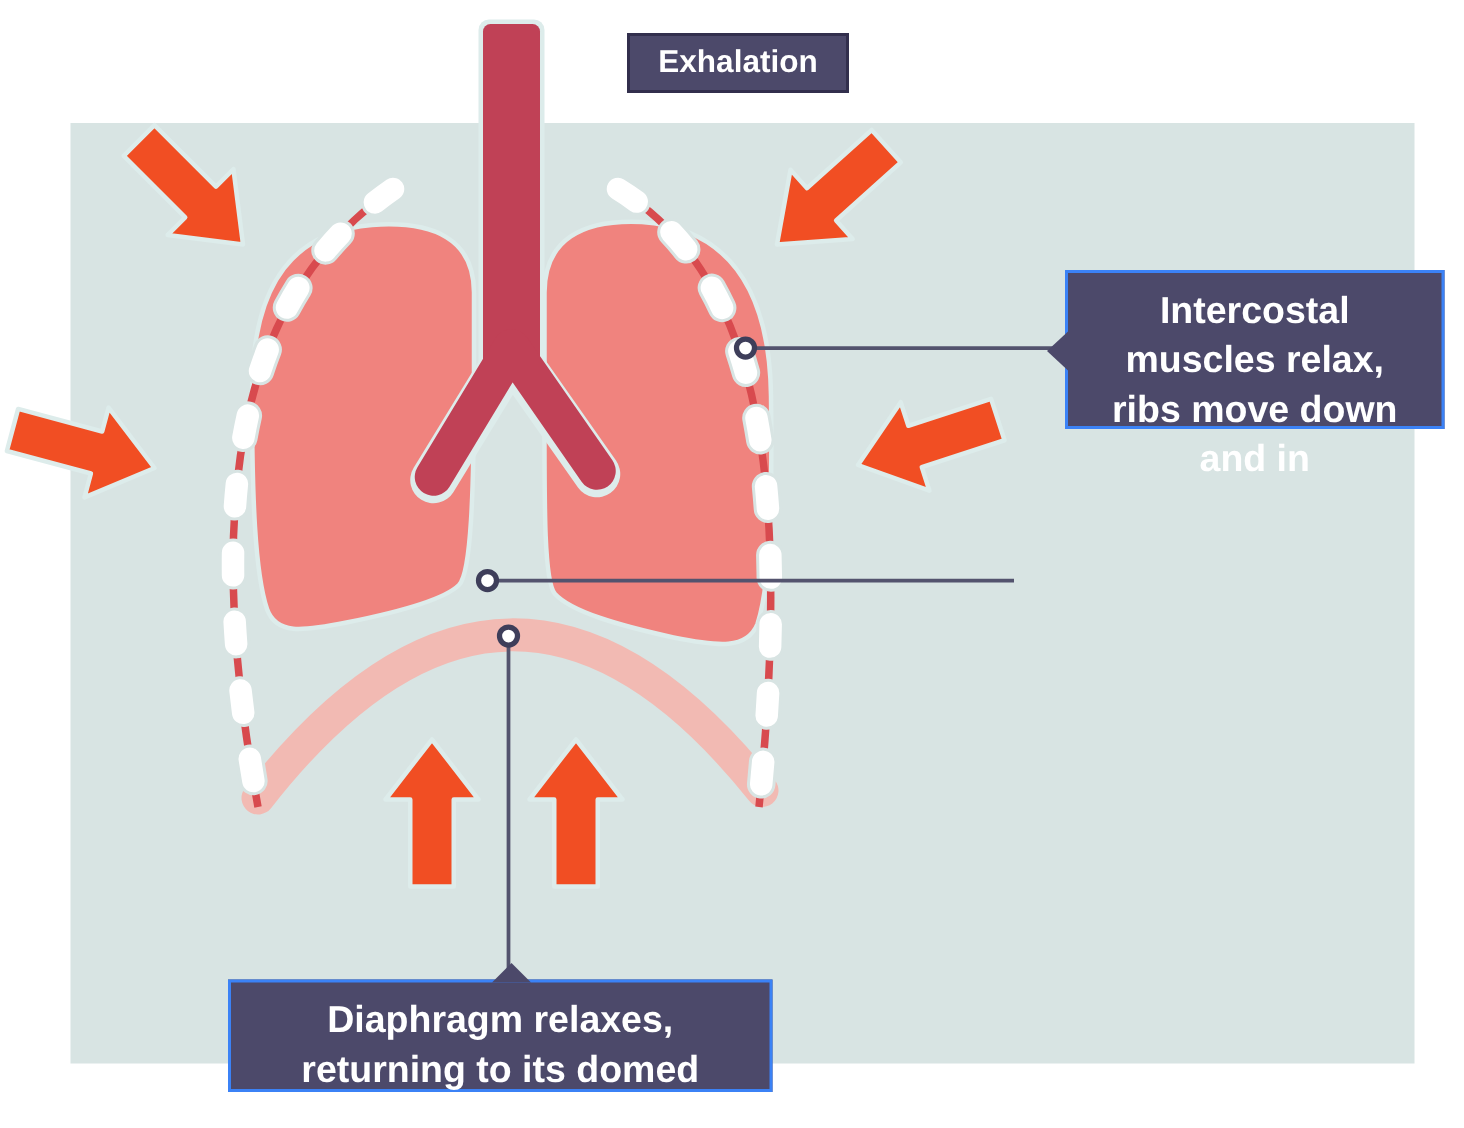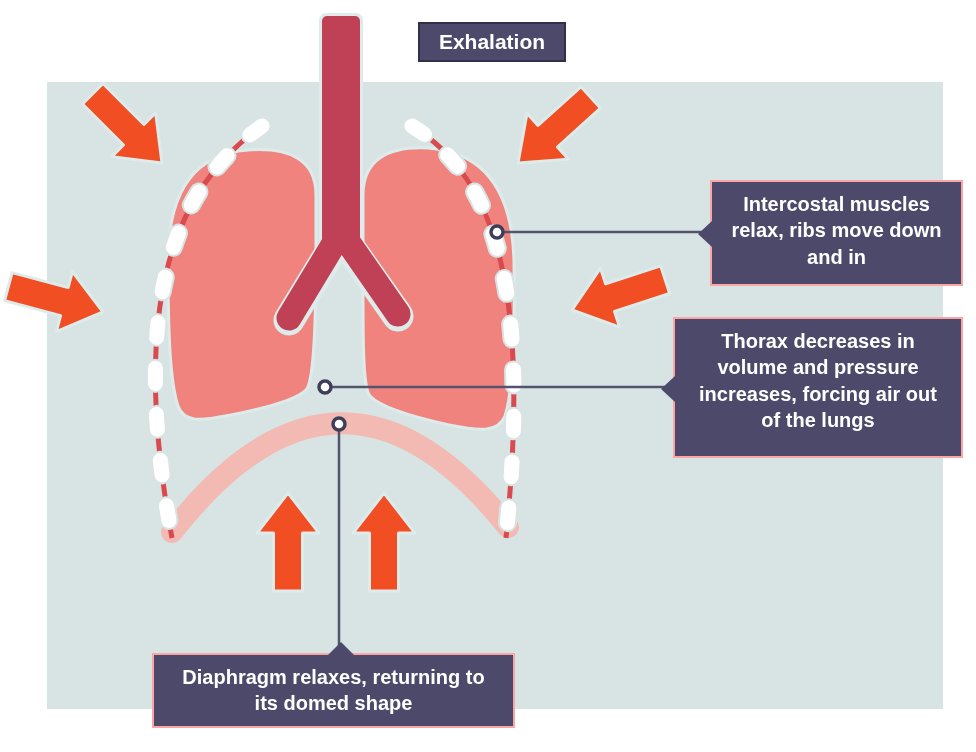--- a/index.html
+++ b/index.html
@@ -6,22 +6,22 @@
   #stage {
     position:relative; width:976px; height:752px;
     background:#ffffff; overflow:hidden;
     font-family:"Liberation Sans", sans-serif;
     text-align:center;
   }
   #diagram-svg { position:absolute; left:0; top:0; }
 
   .callout {
     position:absolute; box-sizing:border-box;
-    background:#4c496a; border:2px solid #fca5a5;
-    color:#ffffff; font-weight:bold; font-size:20px; line-height:1.32;
+    background:#4c496a; border:2px solid #3b82f6;
+    color:#ffffff; font-weight:bold; font-size:25px; line-height:1.32;
     padding:9px 15px;
   }
   .callout .notch { position:absolute; width:0; height:0; }
   .notch-left {
     left:-14px; border-top:13px solid transparent; border-bottom:13px solid transparent;
     border-right:14px solid #4c496a;
   }
   .notch-up {
     top:-13px; border-left:13px solid transparent; border-right:13px solid transparent;
     border-bottom:13px solid #4c496a;
@@ -107,23 +107,19 @@
 
   <div id="title-box">
     <span>Exhalation</span>
   </div>
 
   <div class="callout" id="callout-intercostal">
     <span class="notch notch-left"></span>
     <span>Intercostal muscles relax, ribs move down and in</span>
   </div>
 
-  <div class="callout" id="callout-thorax">
-    <span class="notch notch-left"></span>
-    <span>Thorax decreases in volume and pressure increases, forcing air out of the lungs</span>
-  </div>
 
   <div class="callout" id="callout-diaphragm">
     <span class="notch notch-up"></span>
     <span>Diaphragm relaxes, returning to its domed shape</span>
   </div>
 
 </div>
 
 </body></html>

